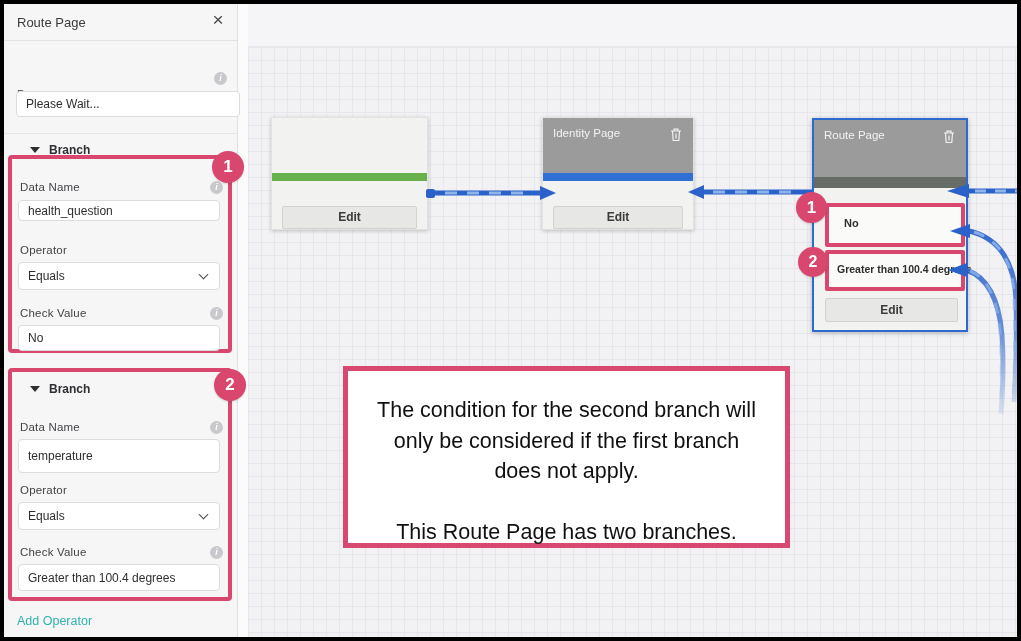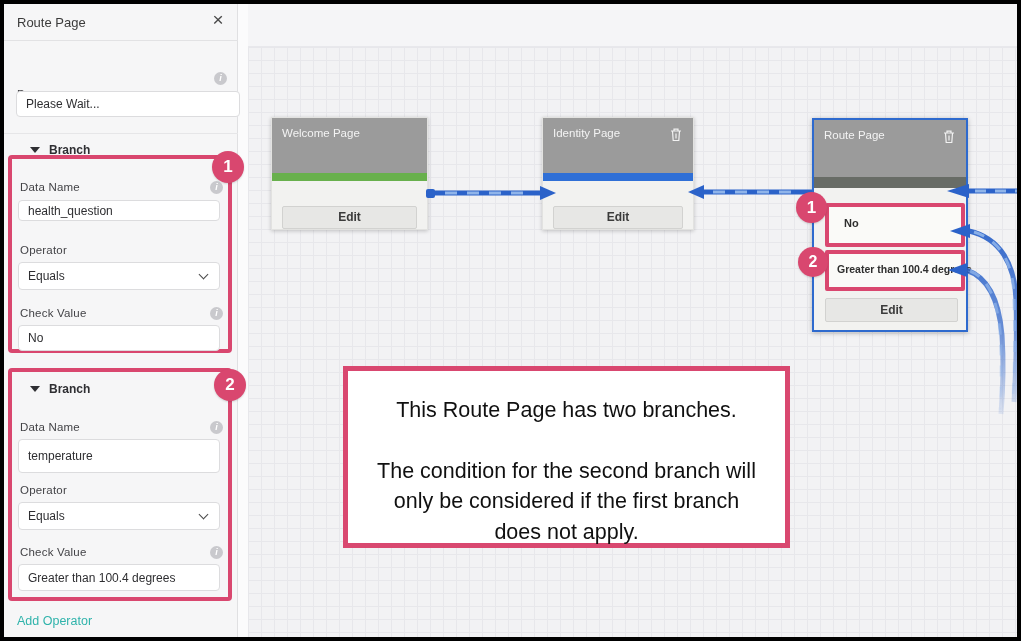--- a/index.html
+++ b/index.html
@@ -131,23 +131,20 @@
   <div class="badge" style="left:212px;top:151px;">1</div>
   <div class="badge" style="left:214px;top:369px;">2</div>
 
   <div id="gutter"></div>
 
   <div id="canvas">
     <div id="grid"></div>
   </div>
 
   <div class="node" style="left:271px;top:117px;width:157px;height:113px;">
-    <div class="node-hdr">
-      <div class="nh-title">Welcome Page</div>
-    </div>
     <div class="accent" style="top:55px;background:#68b04c;"></div>
     <div class="edit-btn" style="left:10px;right:10px;top:88px;height:23px;">Edit</div>
   </div>
 
   <div class="node" style="left:542px;top:117px;width:152px;height:113px;">
     <div class="node-hdr">
       <div class="nh-title">Identity Page</div>
       <svg class="trash" viewBox="0 0 14 15">
         <path d="M2 4 H12 M5 4 V2.2 H9 V4 M3.5 4 L4.2 13.5 H9.8 L10.5 4 M7 6.5 V11.5" stroke="#f2f2f2" stroke-width="1.2" fill="none"></path>
       </svg>
@@ -172,22 +169,22 @@
       <div class="rr-label" style="padding:9px 0 0 8px;font-size:10.5px;white-space:nowrap;">Greater than 100.4 degrees</div>
     </div>
 
     <div class="edit-btn" style="left:11px;width:133px;top:178px;height:24px;line-height:23px;">Edit</div>
   </div>
 
   <div class="badge" style="left:796px;top:192px;width:31px;height:31px;line-height:31px;">1</div>
   <div class="badge" style="left:798px;top:247px;width:30px;height:30px;line-height:30px;font-size:16px;">2</div>
 
   <div id="notebox">
+    <p>The condition for the second branch will only be considered if the first branch does not apply.</p>
     <p>This Route Page has two branches.</p>
-    <p>The condition for the second branch will only be considered if the first branch does not apply.</p>
   </div>
 
   <svg id="wires" width="1021" height="641" viewBox="0 0 1021 641">
     <defs>
       <linearGradient id="fadeD" gradientUnits="userSpaceOnUse" x1="0" y1="225" x2="0" y2="430">
         <stop offset="0" stop-color="#2b62c9" stop-opacity="0.95"></stop>
         <stop offset="0.5" stop-color="#2b62c9" stop-opacity="0.7"></stop>
         <stop offset="1" stop-color="#2b62c9" stop-opacity="0"></stop>
       </linearGradient>
       <linearGradient id="fadeL" gradientUnits="userSpaceOnUse" x1="0" y1="225" x2="0" y2="420">

